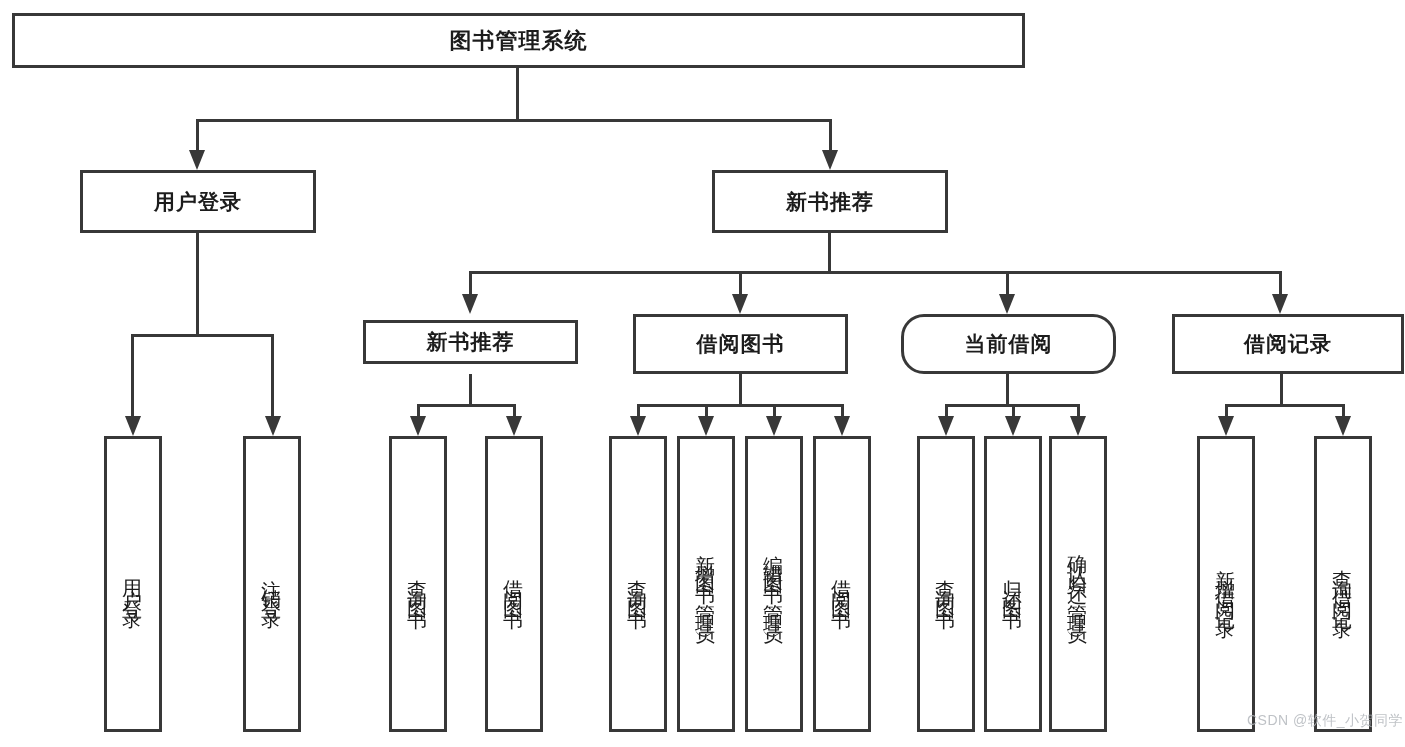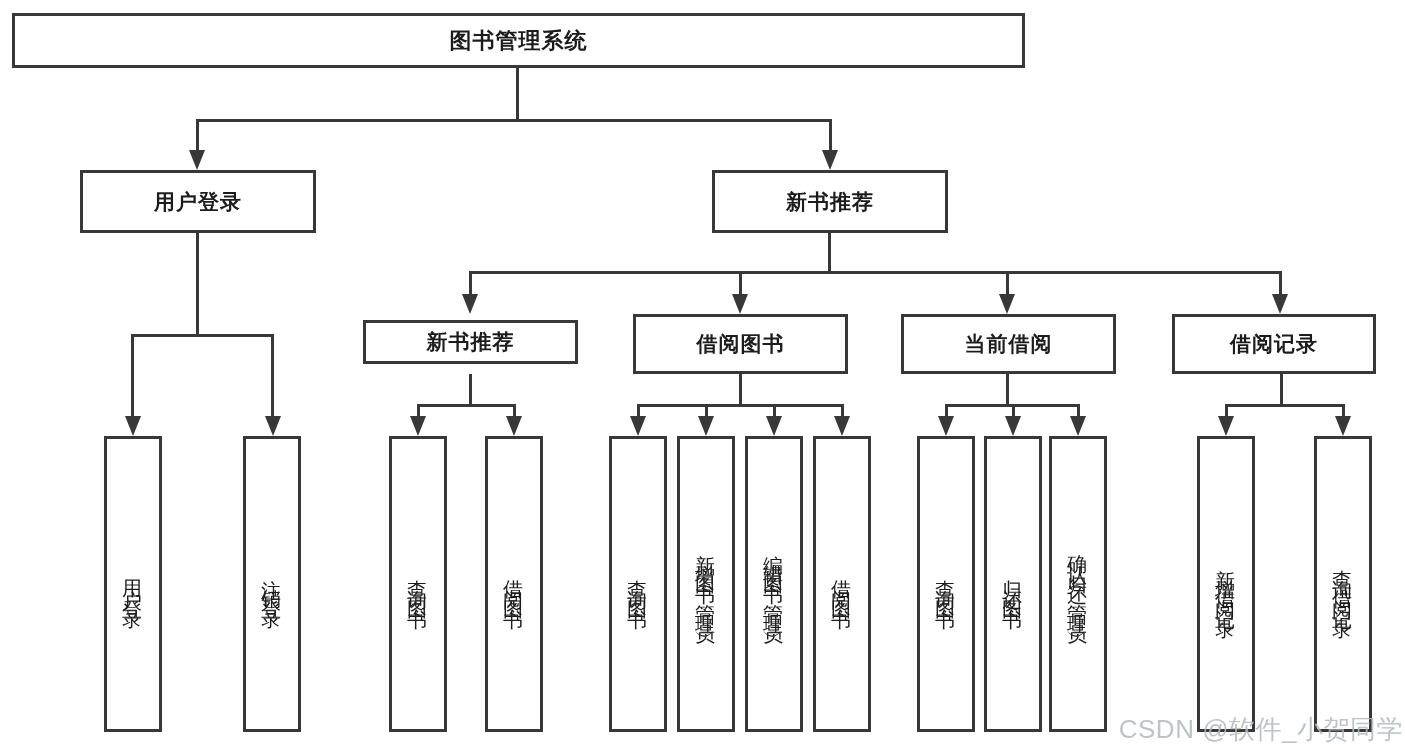--- a/index.html
+++ b/index.html
@@ -71,21 +71,21 @@
     height: 0;
     border-left: 8px solid transparent;
     border-right: 8px solid transparent;
     border-top: 20px solid var(--line, #383838);
     z-index: 1;
   }
   .watermark {
     position: absolute;
     right: 2px;
     top: 712px;
-    font-size: 26px;
+    font-size: 14px;
     letter-spacing: 0.5px;
     color: var(--watermark, #b4b8bd);
     opacity: 0.85;
     z-index: 5;
     white-space: nowrap;
   }
 </style>
 </head>
 <body>
 
@@ -116,22 +116,22 @@
   <div class="vline" style="left:739px; top:271px; height:25px;"></div>
   <div class="vline" style="left:1006px; top:271px; height:25px;"></div>
   <div class="vline" style="left:1279px; top:271px; height:25px;"></div>
   <div class="arrowhead" style="left:462px; top:294px;"></div>
   <div class="arrowhead" style="left:732px; top:294px;"></div>
   <div class="arrowhead" style="left:999px; top:294px;"></div>
   <div class="arrowhead" style="left:1272px; top:294px;"></div>
 
   <div class="hbox" style="left:363px; top:320px; width:215px; height:44px;">新书推荐</div>
   <div class="hbox" style="left:633px; top:314px; width:215px; height:60px;">借阅图书</div>
-  <div class="hbox" style="left:901px; top:314px; width:215px; height:60px;">当前借阅</div>
-  <div class="hbox" style="left:1172px; top:314px; width:204px; height:60px;">借阅记录</div>
+  <div class="hbox" style="left:901px; top:314px; width:215px; height:60px;border-radius:23px;">当前借阅</div>
+  <div class="hbox" style="left:1172px; top:314px; width:232px; height:60px;">借阅记录</div>
 
   <div class="vline" style="left:469px; top:374px; height:31px;"></div>
   <div class="hline" style="left:417px; top:404px; width:99px;"></div>
   <div class="vline" style="left:417px; top:404px; height:14px;"></div>
   <div class="vline" style="left:513px; top:404px; height:14px;"></div>
   <div class="arrowhead" style="left:410px; top:416px;"></div>
   <div class="arrowhead" style="left:506px; top:416px;"></div>
 
   <div class="vline" style="left:739px; top:374px; height:31px;"></div>
   <div class="hline" style="left:637px; top:404px; width:206px;"></div>

